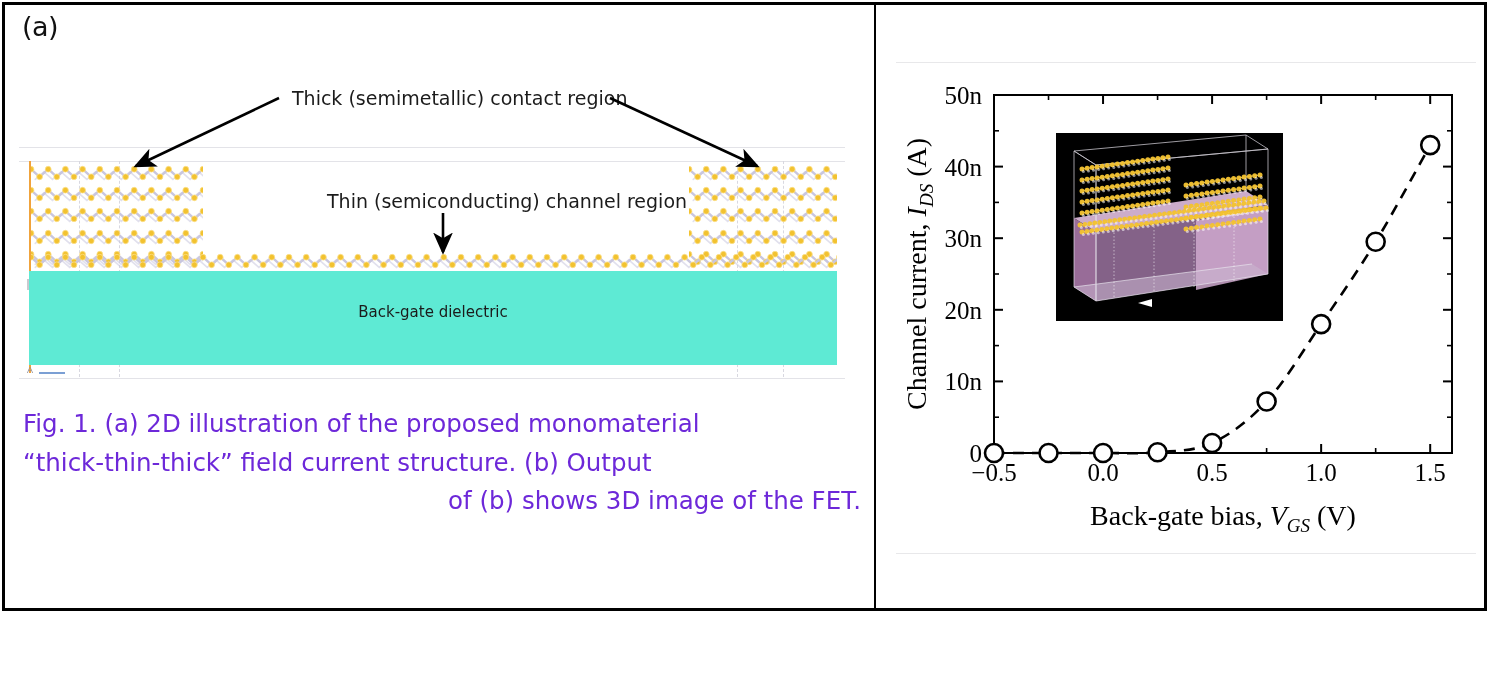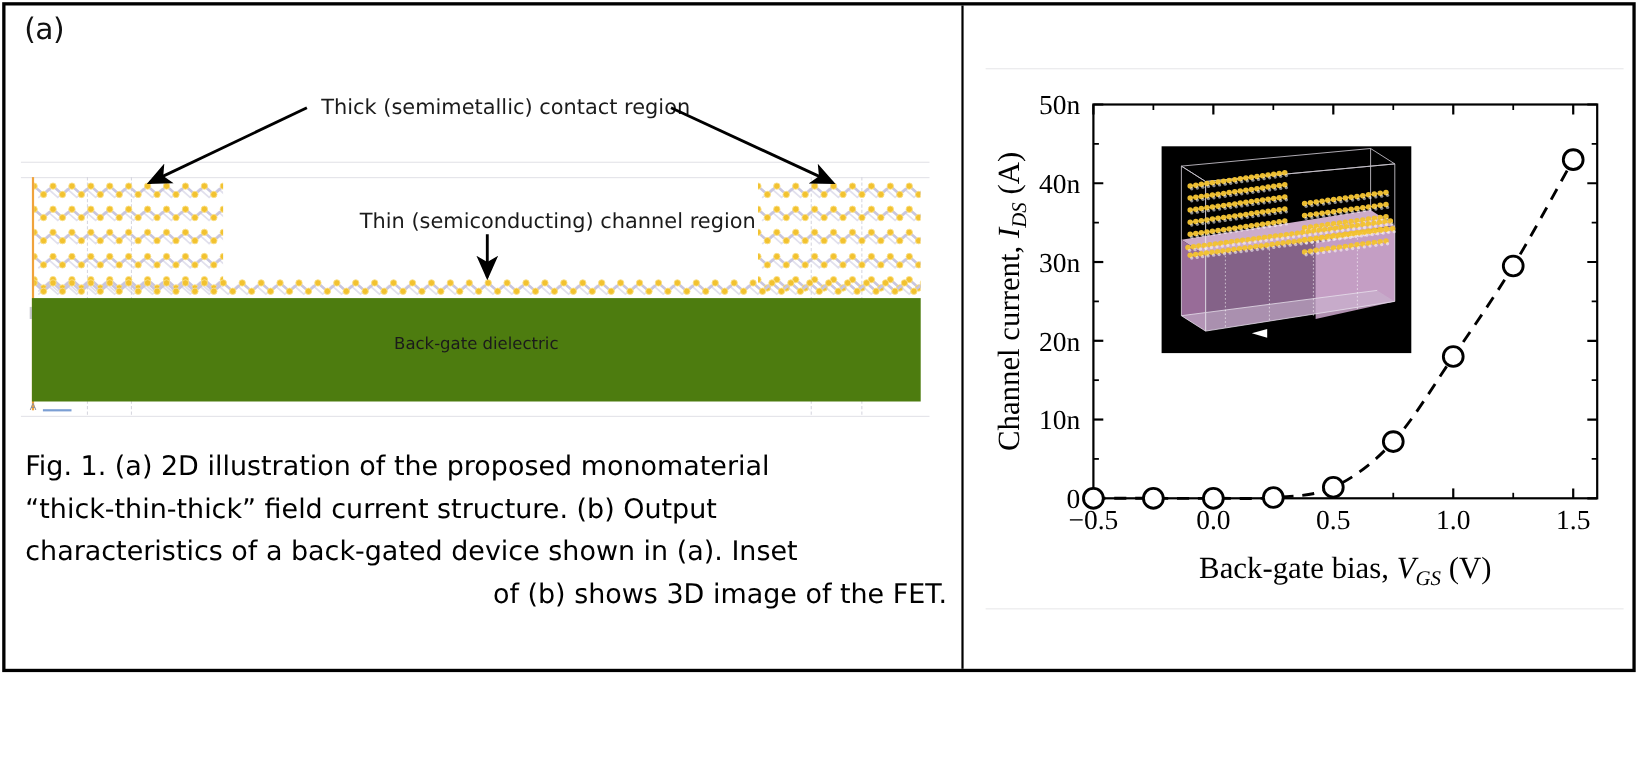--- a/index.html
+++ b/index.html
@@ -101,21 +101,21 @@
     overflow: hidden;
   }
 
   
   #dielectric-slab {
     position: absolute;
     left: 10px;
     top: 124px;
     width: 808px;
     height: 94px;
-    background: #4d7c0f;
+    background: #5eead4;
   }
   #dielectric-label {
     position: absolute;
     left: 0; right: 0;
     top: 32px;
     text-align: center;
     font-family: "DejaVu Sans", sans-serif;
     font-size: 15px;
     color: #1b1b1b;
   }
@@ -169,21 +169,21 @@
 
   
   #caption {
     position: absolute;
     left: 18px;
     top: 400px;
     width: 838px;
     font-family: "DejaVu Sans", sans-serif;
     font-size: 24.5px;
     line-height: 1.58;
-    color: #000000;
+    color: #6d28d9;
     text-align: justify;
     text-justify: inter-word;
   }
   #caption .last-line { text-align: right; }
 
   
   #panel-b {
     position: absolute;
     left: 871px;
     top: 0px;
@@ -617,21 +617,20 @@
         </marker>
       </defs>
       <path d="M274,93 L131,161" stroke="#000000" stroke-width="2.6" fill="none" marker-end="url(#ah)"></path>
       <path d="M605,93 L752,161" stroke="#000000" stroke-width="2.6" fill="none" marker-end="url(#ah)"></path>
       <path d="M438,208 L438,247" stroke="#000000" stroke-width="2.6" fill="none" marker-end="url(#ah)"></path>
     </svg>
 
     <div id="caption">
       <div>Fig. 1. (a) 2D illustration of the proposed monomaterial</div>
       <div>“thick-thin-thick” field current structure. (b) Output</div>
-      <div>characteristics of a back-gated device shown in (a). Inset</div>
       <div class="last-line">of (b) shows 3D image of the FET.</div>
     </div>
   </div>
 
   <div id="panel-b">
 
     <div id="plot-area-wrap">
       <svg id="chart-svg" width="580" height="490">
           <rect x="98" y="32" width="458" height="358" fill="none" stroke="#000000" stroke-width="2"></rect>
           <line x1="98" y1="390" x2="98" y2="381" stroke="#000" stroke-width="2"></line>

